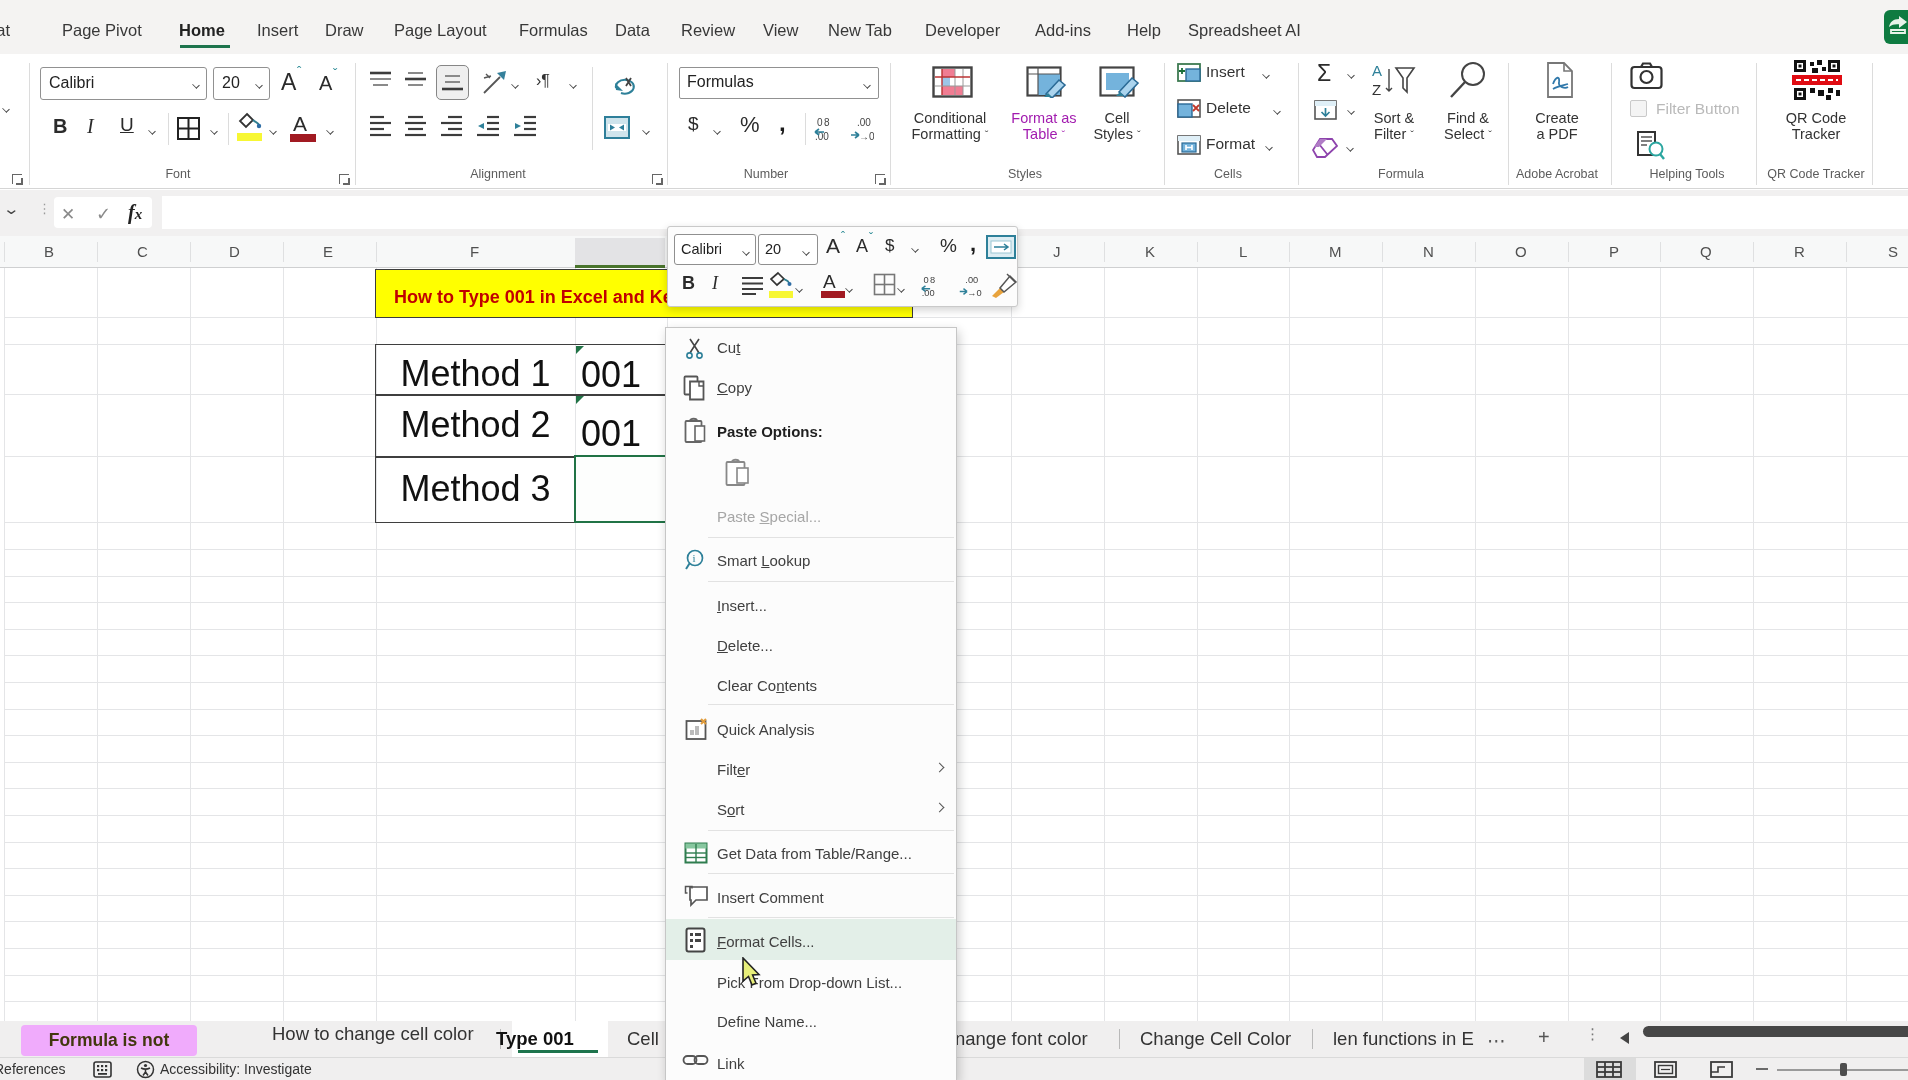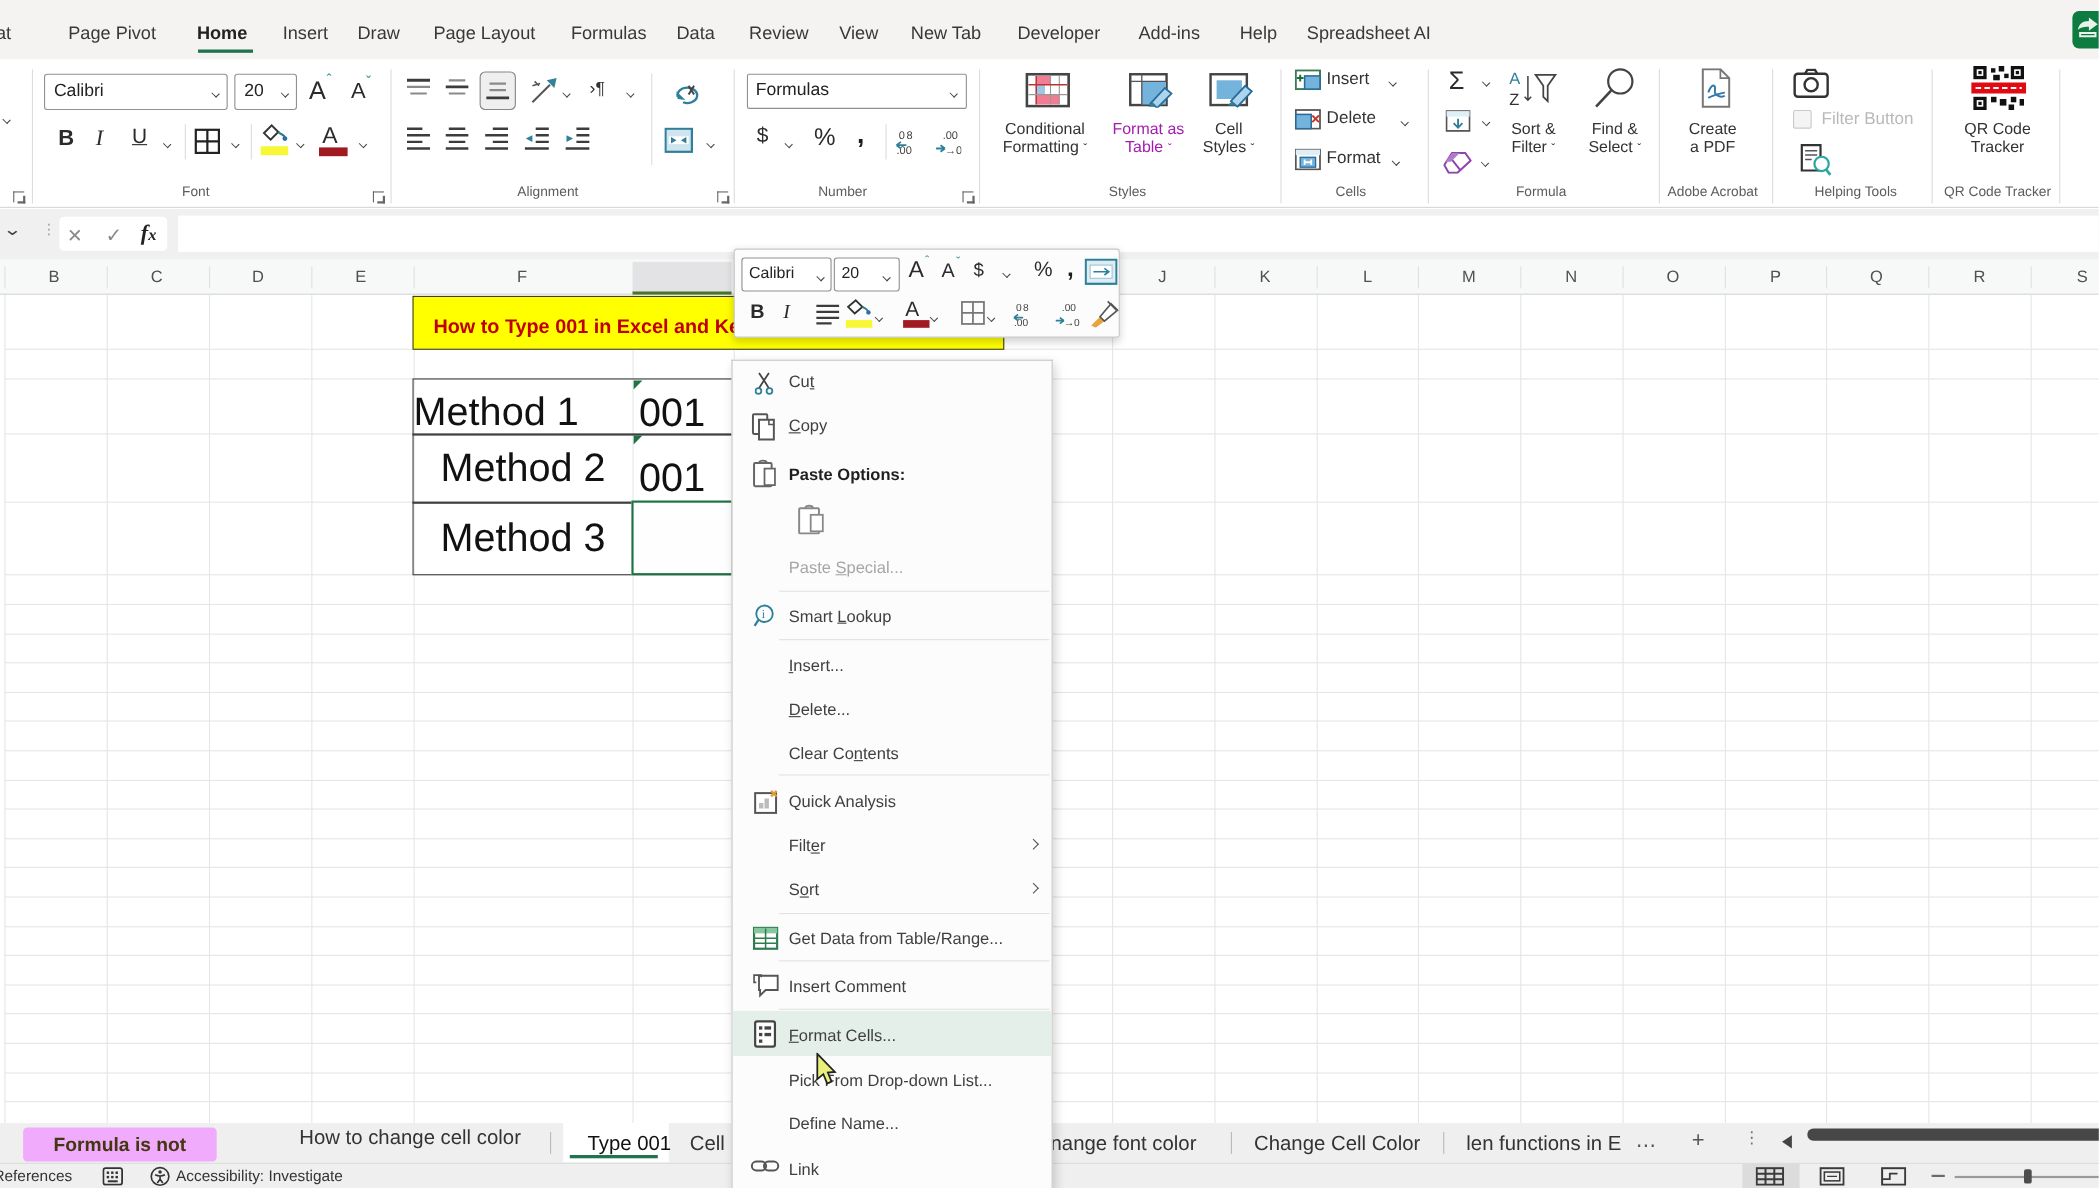--- a/index.html
+++ b/index.html
@@ -449,21 +449,21 @@
 </div>
 
 <div class="abs" style="left:375px;top:269px;width:538px;height:49px;background:#ffff00;border:1.6px solid #3c3c3c">
   <span class="abs" style="left:18px;top:0;line-height:55px;font-size:18px;font-weight:bold;color:#c00000;white-space:nowrap">How to Type 001 in Excel and Keep the Leading Zer</span>
 </div>
 
 <div id="table">
   <div class="abs" style="left:375px;top:344px;width:292px;height:179px;border:1.6px solid #3f3f3f"></div>
   <div class="abs" style="left:375px;top:394px;width:292px;height:1.6px;background:#3f3f3f"></div>
   <div class="abs" style="left:375px;top:456px;width:292px;height:1.6px;background:#3f3f3f"></div>
-  <div class="abs" style="left:376px;top:349px;width:199px;height:50px;font-size:36px;color:#111;line-height:50px">Method 1</div>
+  <div class="abs" style="left:376px;top:349px;width:199px;height:50px;font-size:36px;color:#111;text-align:center;line-height:50px">Method 1</div>
   <div class="abs" style="left:376px;top:394px;width:199px;height:62px;font-size:36px;color:#111;text-align:center;line-height:62px">Method 2</div>
   <div class="abs" style="left:376px;top:456px;width:199px;height:66px;font-size:36px;color:#111;text-align:center;line-height:66px">Method 3</div>
   <div class="abs" style="left:581px;top:350px;font-size:36px;color:#111;line-height:50px">001</div>
   <div class="abs" style="left:581px;top:403px;font-size:36px;color:#111;line-height:62px">001</div>
   <div class="abs" style="left:576px;top:346px;width:0;height:0;border-left:8px solid #217346;border-bottom:8px solid transparent"></div>
   <div class="abs" style="left:576px;top:396px;width:0;height:0;border-left:8px solid #217346;border-bottom:8px solid transparent"></div>
 
   <div class="abs" style="left:574px;top:455px;width:93px;height:68px;border:2.4px solid #217346;background:#fdfefd"></div>
 </div>
 
@@ -636,21 +636,21 @@
 
 <svg class="abs" style="left:740px;top:957px;z-index:42" width="22" height="34" viewBox="0 0 22 34">
     <path d="M3 1 L3 24 L8.5 19.5 L12 28 L16 26.3 L12.6 18 L19 17.5 Z" fill="#e8ef7a" stroke="#222" stroke-width="1.6"></path>
   </svg>
 
 <div class="abs" style="left:0;top:1021px;width:1908px;height:36px;background:#f0efef;font-size:18.5px;color:#333">
   <div class="abs" style="left:21px;top:3.5px;width:176px;height:31px;background:#f0abfc;border-radius:4px;text-align:center;line-height:31px;font-weight:bold;color:#42370e;font-size:17.5px">Formula is not working</div>
   <span class="abs" style="left:272px;top:2px">How to change cell color</span>
   <div class="abs" style="left:500px;top:8px;width:1px;height:20px;background:#b9b9b9"></div>
   <div class="abs" style="left:512px;top:0;width:96px;height:36px;background:#fff"></div>
-  <span class="abs" style="left:534px;top:7px;font-weight:normal;color:#111">Type 001</span>
+  <span class="abs" style="left:496px;top:7px;font-weight:bold;color:#111">Type 001</span>
   <div class="abs" style="left:518px;top:29px;width:80px;height:2.5px;background:#1e744d"></div>
   <span class="abs" style="left:627px;top:7px">Cell</span>
   <span class="abs" style="left:955px;top:7px">nange font color</span>
   <div class="abs" style="left:1119px;top:8px;width:1px;height:20px;background:#b9b9b9"></div>
   <span class="abs" style="left:1140px;top:7px">Change Cell Color</span>
   <div class="abs" style="left:1312px;top:8px;width:1px;height:20px;background:#b9b9b9"></div>
   <span class="abs" style="left:1333px;top:7px">len functions in E</span>
   <span class="abs" style="left:1487px;top:9px;letter-spacing:1px;color:#555">⋯</span>
   <span class="abs" style="left:1538px;top:5px;font-size:20px;color:#555">+</span>
   <span class="abs" style="left:1585px;top:4px;font-size:15px;color:#777">⋮</span>

